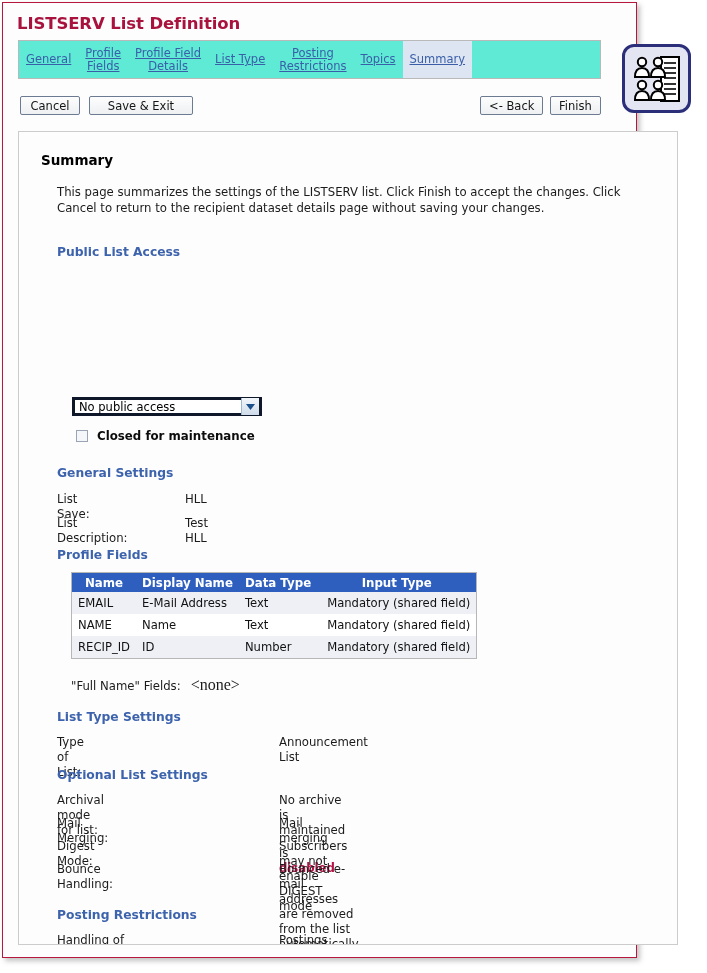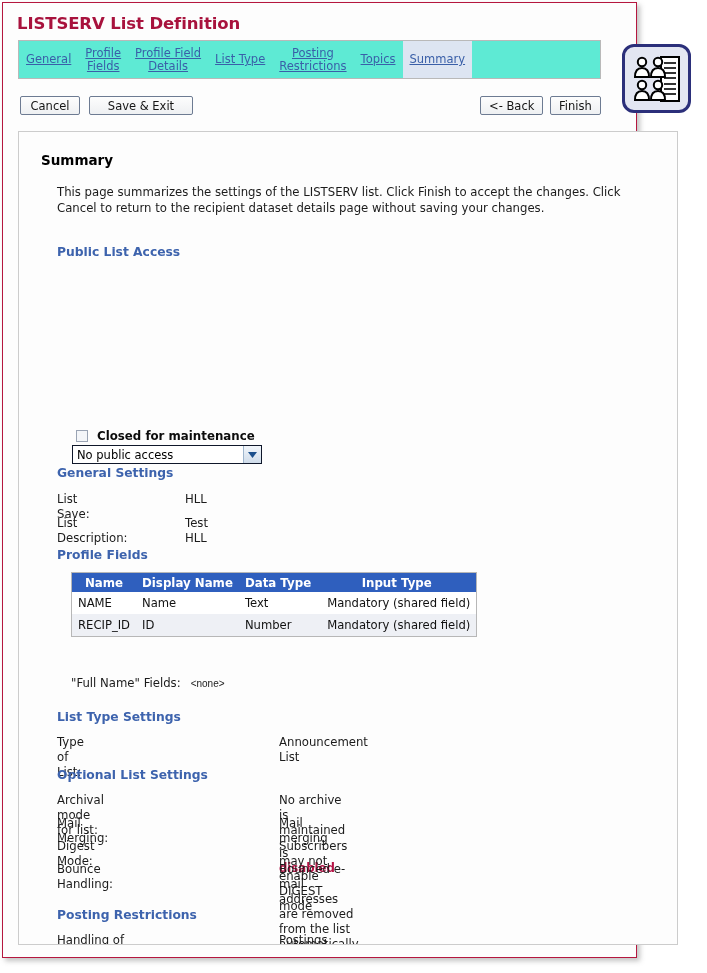--- a/index.html
+++ b/index.html
@@ -193,26 +193,25 @@
   .kw-red { color: #b51245; font-weight: bold; }
 
   
   .select-box {
     position: absolute;
     left: 53px;
     top: 265px;
     width: 190px;
     height: 19px;
     box-sizing: border-box;
-    border: 1px solid #0f172a;
+    border: 3px solid #0f172a;
     background: #ffffff;
     display: flex;
     align-items: center;
     cursor: pointer;
-    margin-top: 48px;
   }
   .select-text {
     flex: 1;
     padding-left: 4px;
     font-size: 11.5px;
     color: #000;
     white-space: nowrap;
     overflow: hidden;
   }
   .select-arrow {
@@ -284,22 +283,22 @@
 
   .fullname {
     position: absolute;
     left: 52px;
     top: 544px;
     font-size: 11.7px;
     color: #1b1b1b;
     white-space: nowrap;
   }
   .fullname .mono {
-    font-family: Liberation Sans, sans-serif;
-    font-size: 10px;
+    font-family: Liberation Serif, serif;
+    font-size: 16px;
     margin-left: 10px;
   }
 </style>
 </head>
 <body>
 
 <div class="page-frame">
  <div class="page-inner">
 
   <div class="app-title">LISTSERV List Definition</div>
@@ -404,20 +403,26 @@
     <table class="ptable">
       <thead>
         <tr>
           <th>Name</th>
           <th>Display Name</th>
           <th>Data Type</th>
           <th>Input Type</th>
         </tr>
       </thead>
       <tbody>
+        <tr class="odd">
+          <td class="c-name">EMAIL</td>
+          <td class="c-disp">E-Mail Address</td>
+          <td class="c-type">Text</td>
+          <td class="c-input">Mandatory (shared field)</td>
+        </tr>
         <tr class="even">
           <td class="c-name">NAME</td>
           <td class="c-disp">Name</td>
           <td class="c-type">Text</td>
           <td class="c-input">Mandatory (shared field)</td>
         </tr>
         <tr class="odd">
           <td class="c-name">RECIP_ID</td>
           <td class="c-disp">ID</td>
           <td class="c-type">Number</td>

